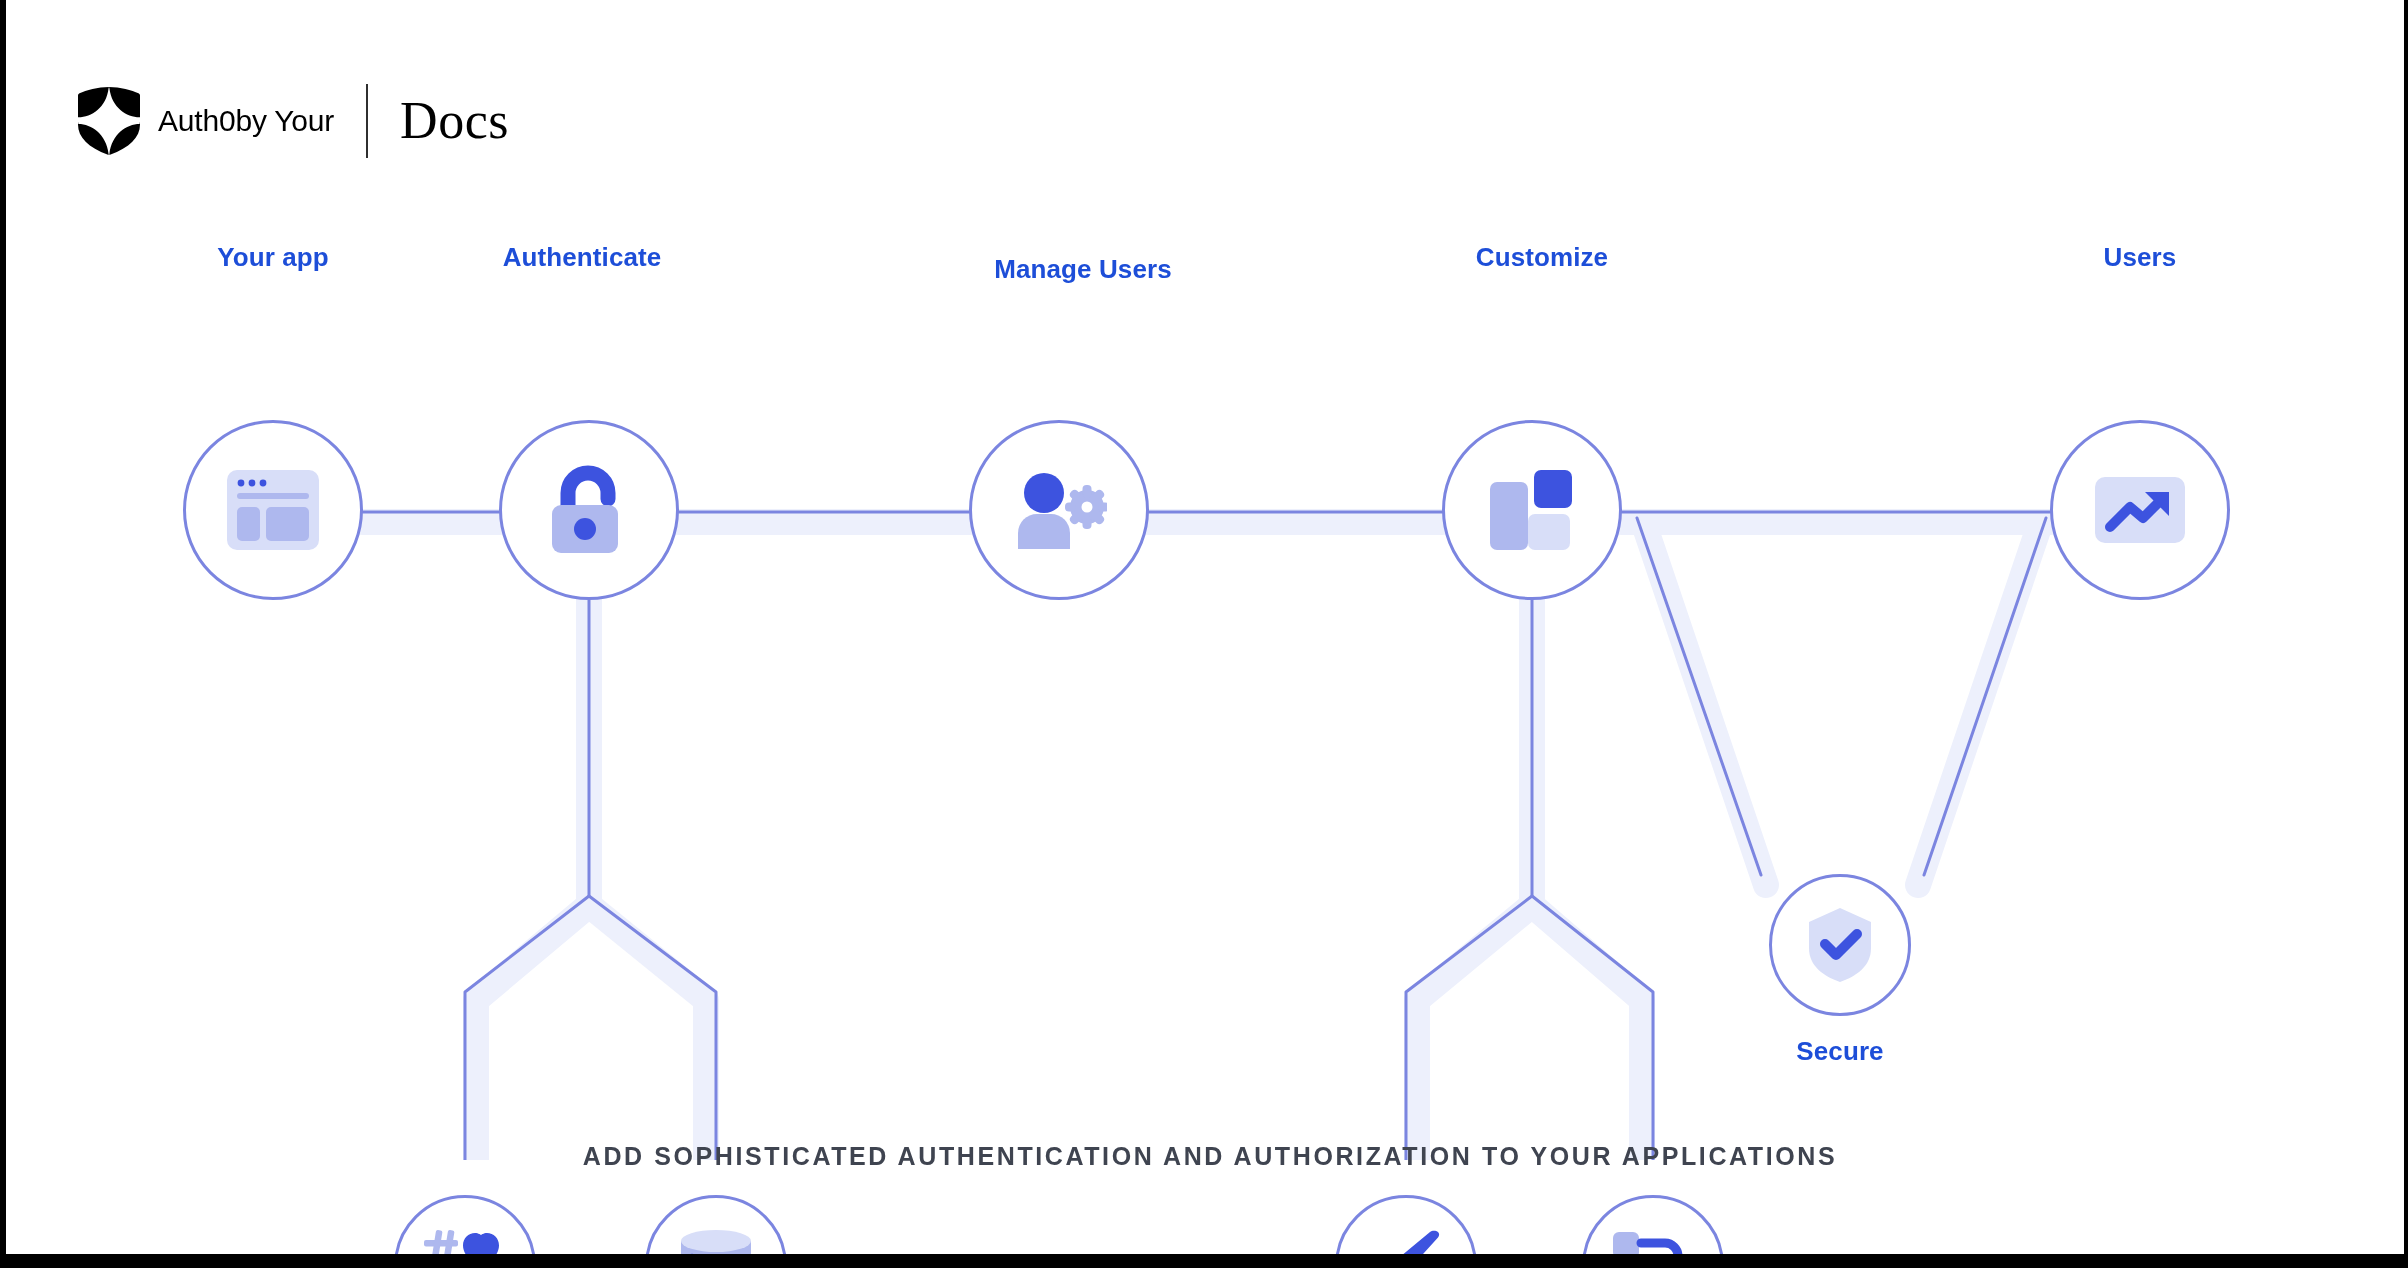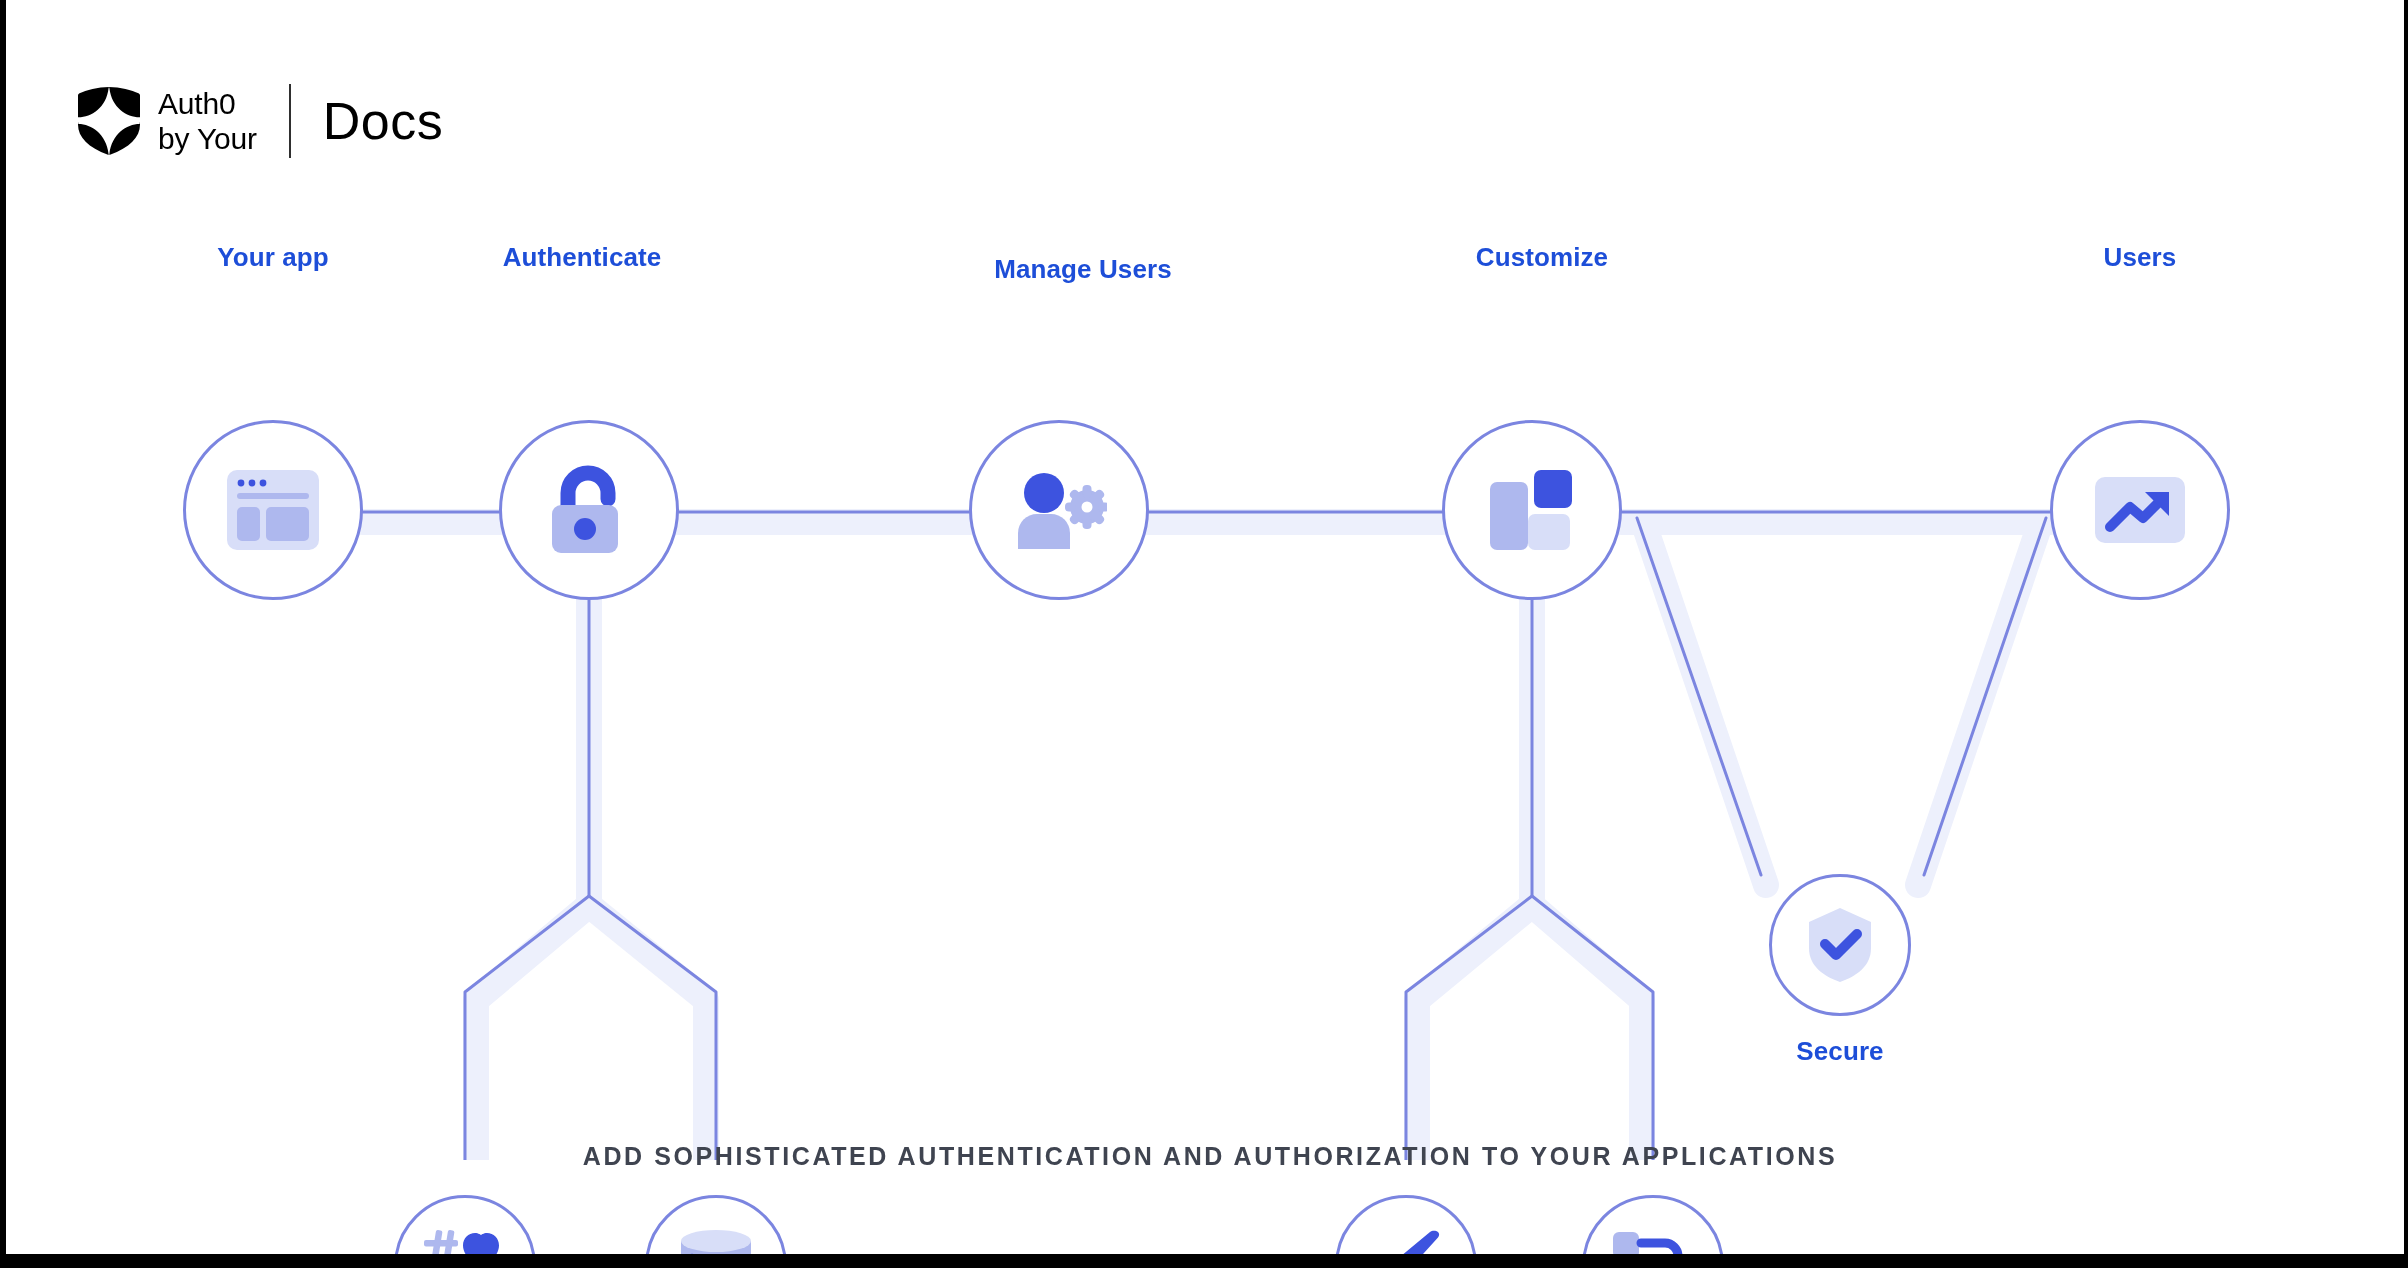--- a/index.html
+++ b/index.html
@@ -33,21 +33,21 @@
     left: 72px;
     top: 82px;
     display: flex;
     align-items: center;
     height: 78px;
   }
   .logo-shield { width: 62px; height: 68px; display: block; }
   .logo-wordmark {
     margin-left: 18px;
     display: flex;
-    flex-direction: column;
+    flex-direction: row;
     line-height: 1.18;
   }
   .logo-wordmark span {
     font-size: 30px;
     color: #000000;
     letter-spacing: -0.2px;
     font-weight: 400;
     white-space: nowrap;
   }
   .logo-divider {
@@ -56,20 +56,21 @@
     background: #2f2f2f;
     margin-left: 32px;
   }
   .logo-docs {
     margin-left: 32px;
     font-size: 52px;
     font-weight: 300;
     color: #000000;
     letter-spacing: 0.5px;
     line-height: 1;
+    font-family: Liberation Serif, serif;
   }
 
   
   #diagram {
     position: absolute;
     left: 0;
     top: 300px;
     width: 2408px;
     height: 860px;
   }

